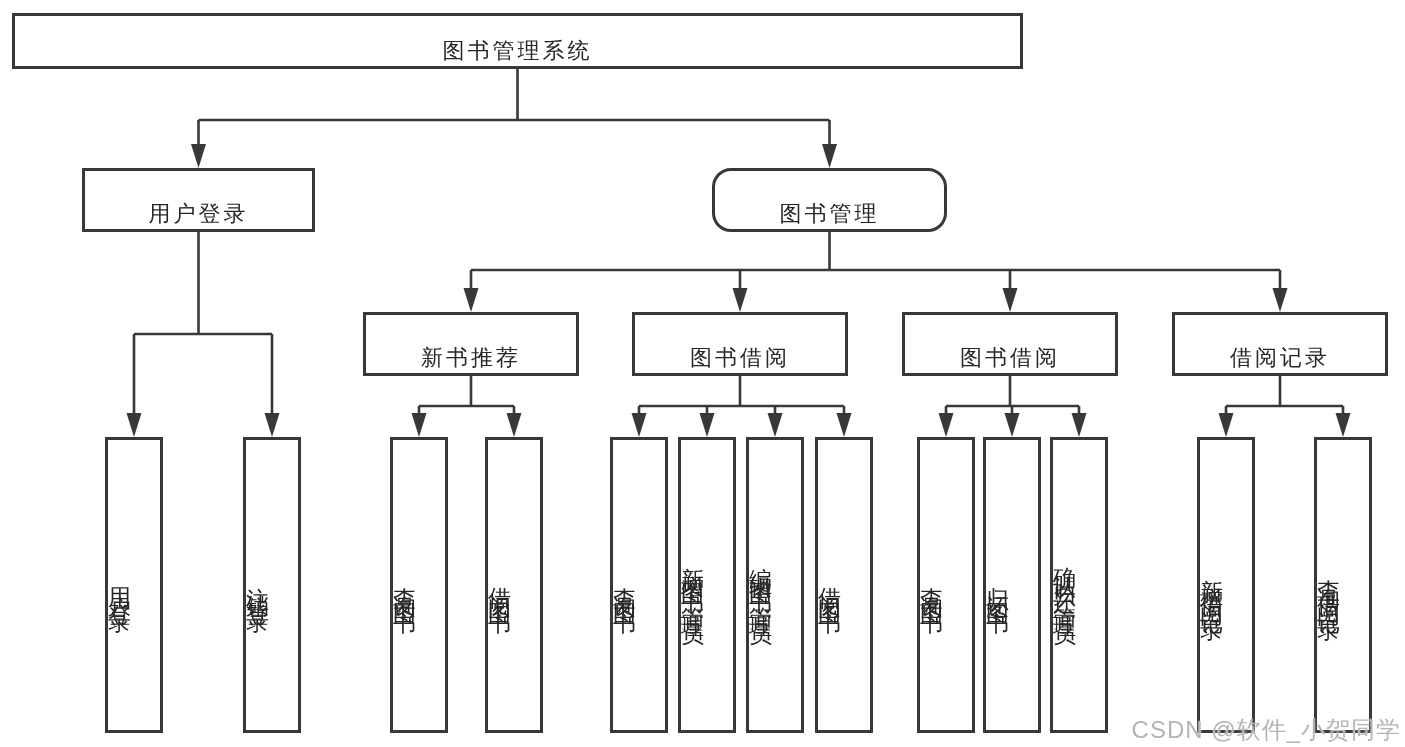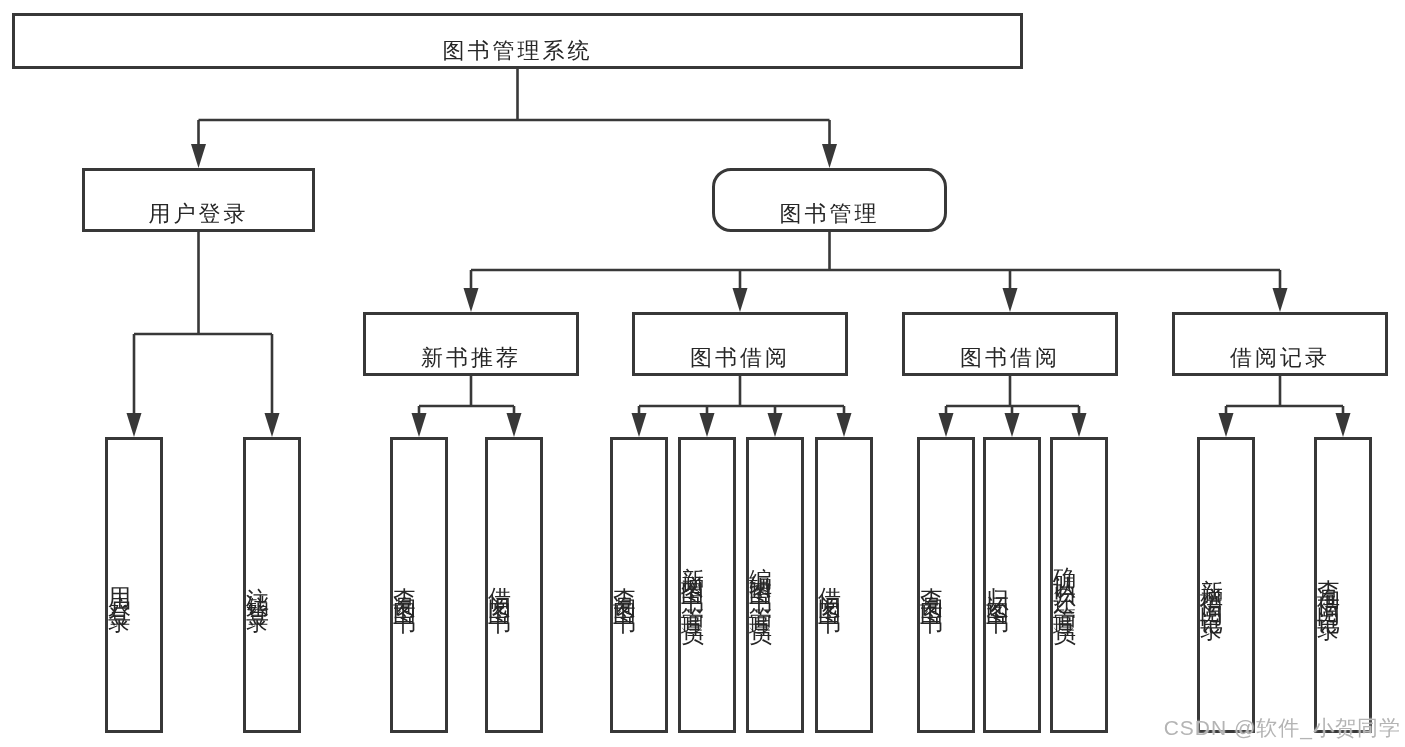--- a/index.html
+++ b/index.html
@@ -31,21 +31,21 @@
     font-size:23px;
     letter-spacing:8px;
     white-space:normal;
     line-height:1;
   }
   #watermark{
     position:absolute;
     right:4px;
     top:714px;
     z-index:3;
-    font-size:21px;
+    font-size:24px;
     color:#b4b4b4;
     letter-spacing:1px;
     text-shadow:0 0 2px #ffffff;
   }
 </style>
 </head>
 <body>
 
 <div id="canvas">
   <svg id="connectors" width="1405" height="747">

